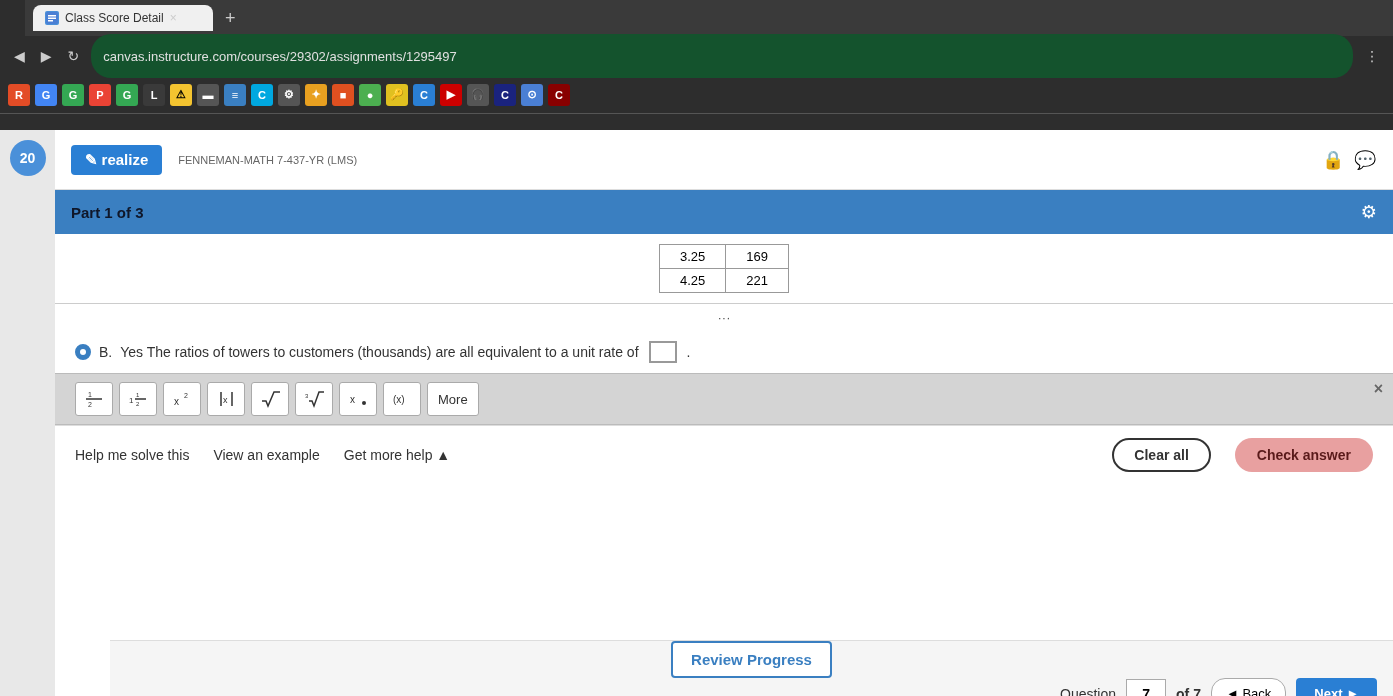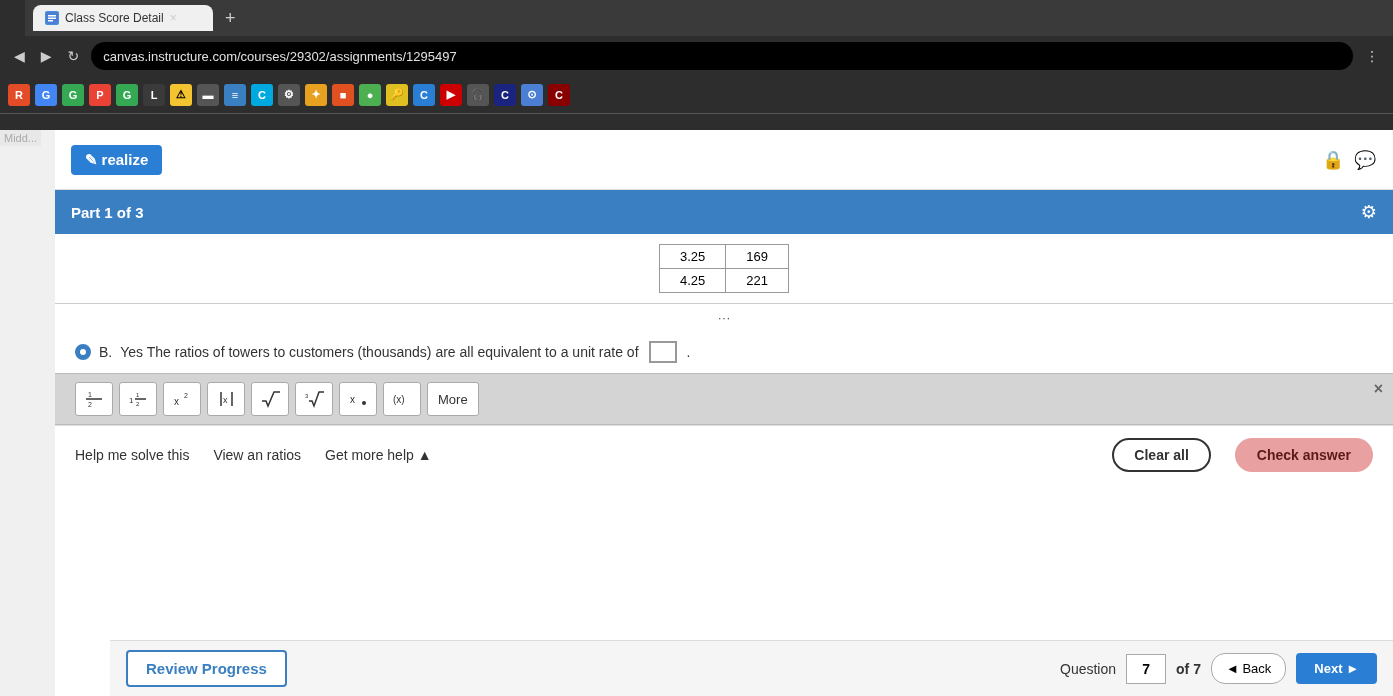--- a/index.html
+++ b/index.html
@@ -79,23 +79,23 @@
 
     .nav-btn {
       color: #ccc;
       font-size: 14px;
       cursor: pointer;
       padding: 2px 4px;
     }
 
     .address-bar {
       flex: 1;
-      background: #000000;
+      background: #14532d;
       border-radius: 20px;
-      height: 28px;
+      height: 44px;
       display: flex;
       align-items: center;
       padding: 0 12px;
       color: #e0e0e0;
       font-size: 13px;
     }
 
     .browser-icons-row {
       display: flex;
       align-items: center;
@@ -217,21 +217,21 @@
       top: 60px;
       height: 44px;
       background: #3a7fc1;
       display: flex;
       align-items: center;
       padding: 0 16px;
       justify-content: space-between;
     }
 
     .part-label {
-      color: #ffffff;
+      color: #0f172a;
       font-size: 15px;
       font-weight: 600;
     }
 
     .settings-icon {
       color: white;
       font-size: 18px;
       cursor: pointer;
     }
 
@@ -414,20 +414,21 @@
       position: absolute;
       bottom: 0;
       left: 55px;
       right: 0;
       height: 56px;
       background: #f5f5f5;
       border-top: 1px solid #ddd;
       display: flex;
       align-items: center;
       padding: 0 16px;
+      flex-direction: column;
     }
 
     .review-progress-btn {
       background: white;
       border: 2px solid #3a7fc1;
       border-radius: 4px;
       padding: 8px 18px;
       color: #3a7fc1;
       font-size: 15px;
       font-weight: 600;
@@ -555,27 +556,31 @@
     <div class="browser-icon-item" style="background:#1a237e;color:white;">C</div>
     <div class="browser-icon-item" style="background:#4a7fd4;color:white;">⊙</div>
     <div class="browser-icon-item" style="background:#800;color:white;">C</div>
   </div>
 </div>
 
 <div class="main-content">
 
   <div class="midd-label">Midd...</div>
 
+  <div class="sidebar">
+    <div class="sidebar-num">20</div>
+  </div>
 
   <div class="header-bar">
     <div class="realize-logo">
       <span>✎</span>
       <span>realize</span>
     </div>
     <div class="header-title-area">
+      <div class="header-subtitle">FENNEMAN-MATH 7-437-YR (LMS)</div>
     </div>
     <div class="header-actions">
       <span class="header-action-icon">🔒</span>
       <span class="header-action-icon">💬</span>
     </div>
   </div>
 
   <div class="part-bar">
     <span class="part-label">Part 1 of 3</span>
     <span class="settings-icon">⚙</span>
@@ -666,21 +671,21 @@
       <div class="math-btn-more">
         <span>More</span>
       </div>
       <div class="toolbar-close">
         <span>×</span>
       </div>
     </div>
 
     <div class="help-bar">
       <a class="help-link">Help me solve this</a>
-      <a class="help-link">View an ratios</a>
+      <a class="help-link">View an example</a>
       <a class="help-link">Get more help ▲</a>
       <div class="help-spacer"></div>
       <button class="clear-all-btn">Clear all</button>
       <button class="check-answer-btn">Check answer</button>
     </div>
 
     <div class="bottom-nav">
       <button class="review-progress-btn">Review Progress</button>
       <div class="bottom-nav-right">
         <span class="question-label">Question</span>

